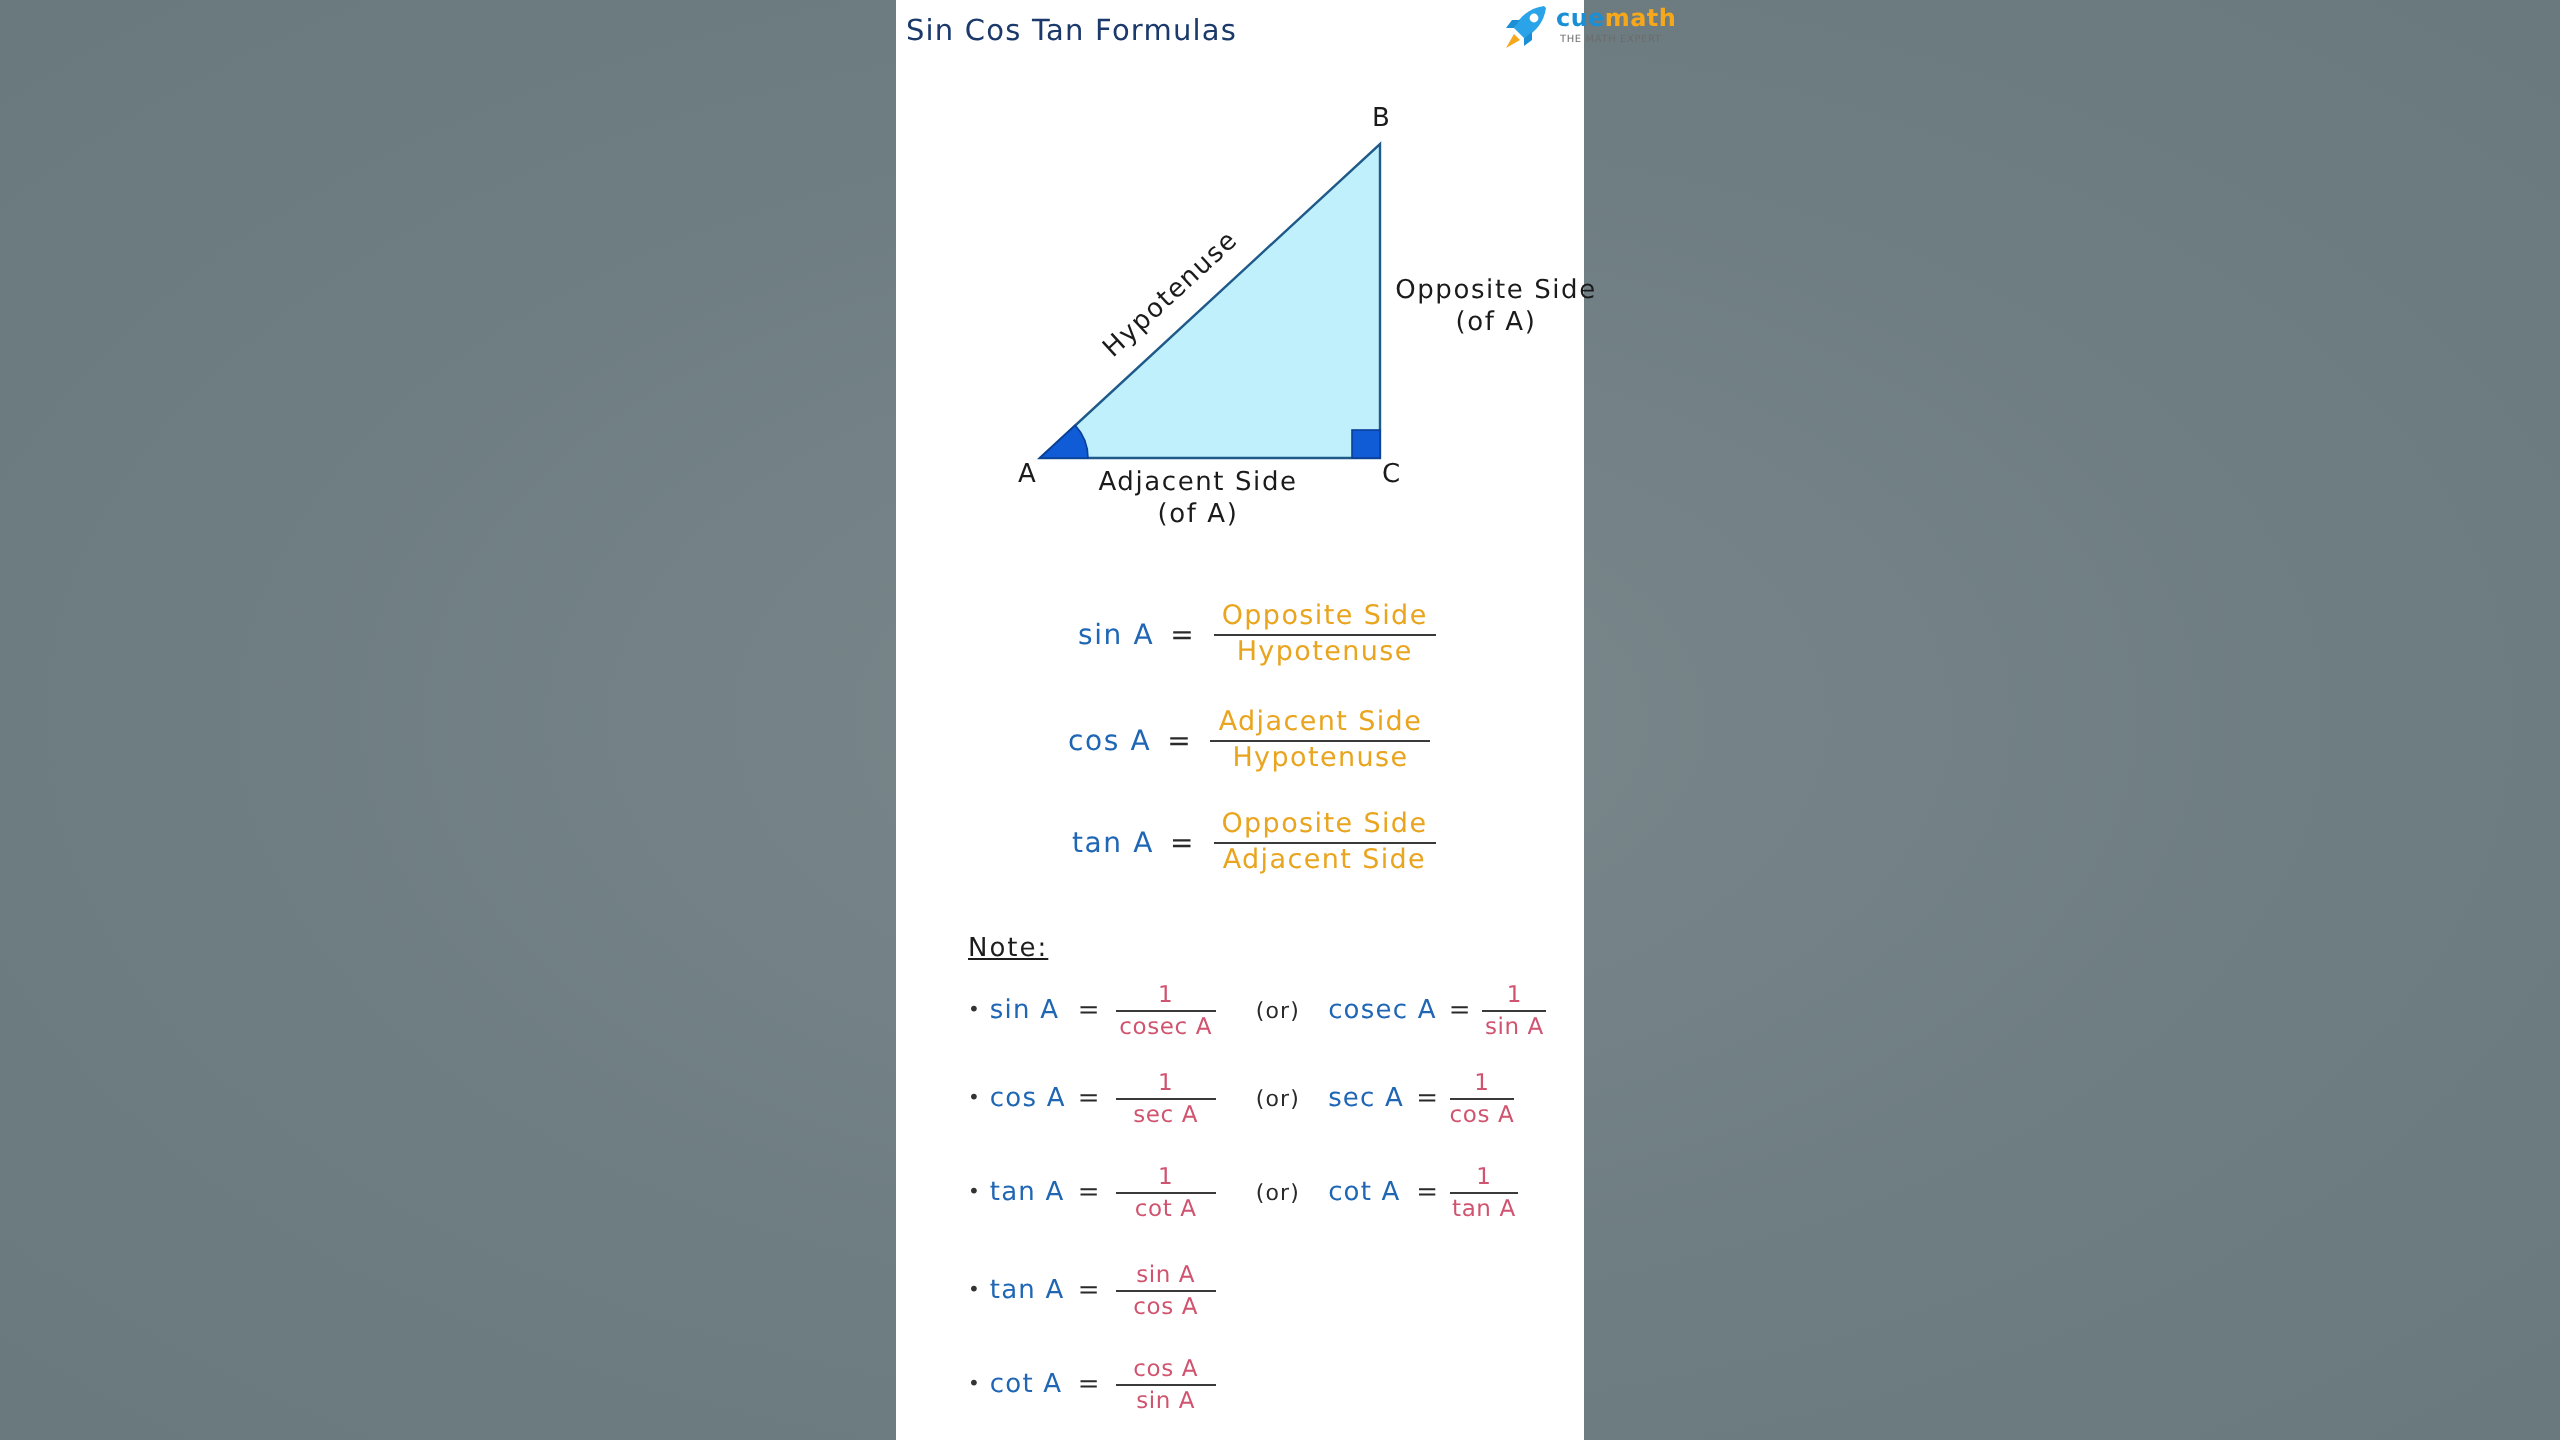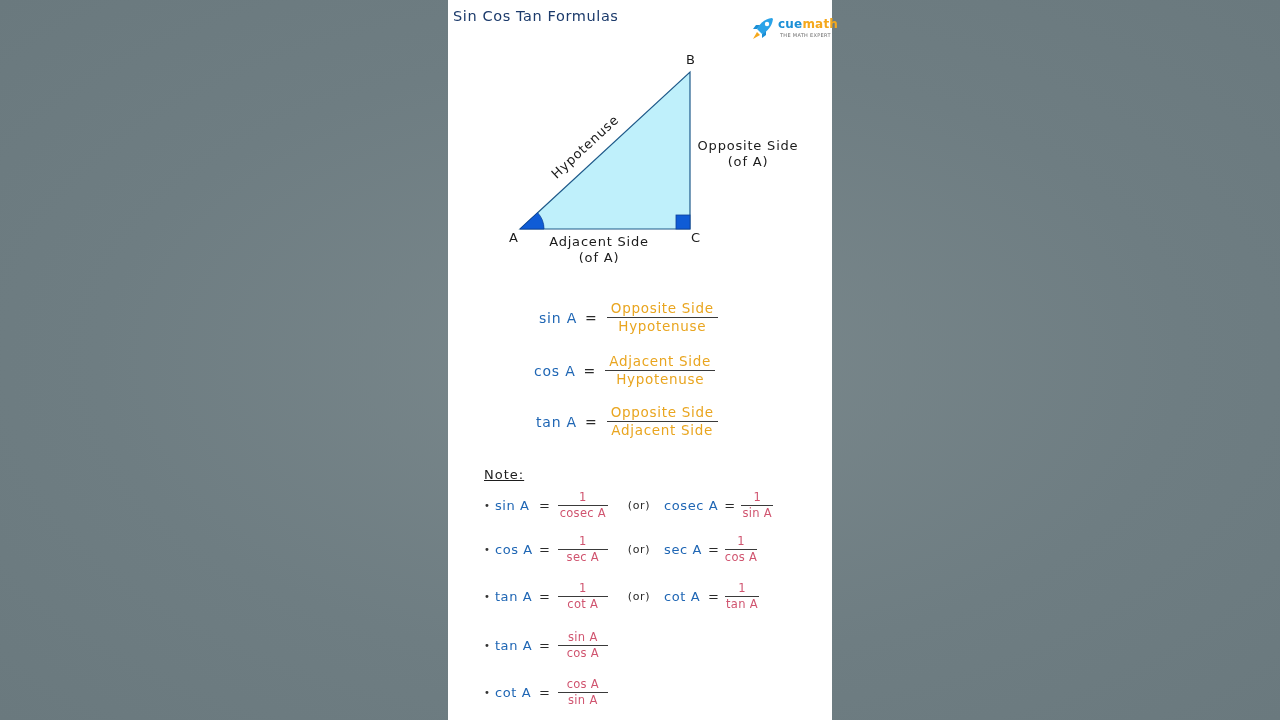--- a/index.html
+++ b/index.html
@@ -6,29 +6,29 @@
     html, body {
       width: 1280px; height: 720px; overflow: hidden;
       background: #6f7e83;
       font-family: "DejaVu Sans", sans-serif;
     }
     .stage {
       position: relative; width: 1280px; height: 720px;
       background: radial-gradient(ellipse at center, #7a888c 0%, #6e7d82 60%, #6a797e 100%);
     }
     .panel {
-      position: absolute; left: 448px; top: 0; width: 384px; height: 720px;
+      position: absolute; left: 448px; top: 0; width: 344px; height: 720px;
       background: #ffffff;
     }
     .title {
       position: absolute; left: 5px; top: 8px;
       font-size: 14.5px; color: #1b3a6b; letter-spacing: 0.6px; font-weight: 500;
     }
     .logo {
-      position: absolute; left: 302px; top: 16px; width: 82px; height: 26px;
+      position: absolute; left: 302px; top: 1px; width: 82px; height: 26px;
     }
     .logo-text {
       position: absolute; left: 28px; top: 2px; font-size: 12px; font-weight: bold;
       letter-spacing: 0.2px; line-height: 12px;
     }
     .logo-text .cue { color: #1a8fd6; }
     .logo-text .math { color: #f5a81c; }
     .logo-sub {
       position: absolute; left: 30px; top: 16px; font-size: 5px; color: #6c6c6c;
       letter-spacing: 0.3px; white-space: nowrap;

